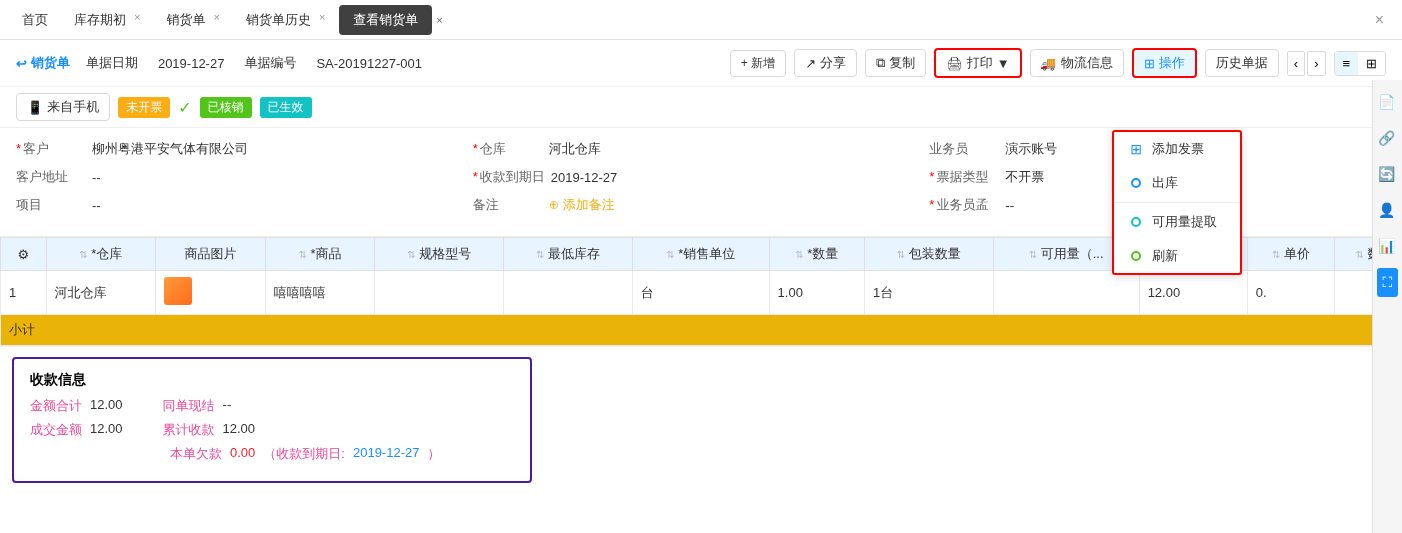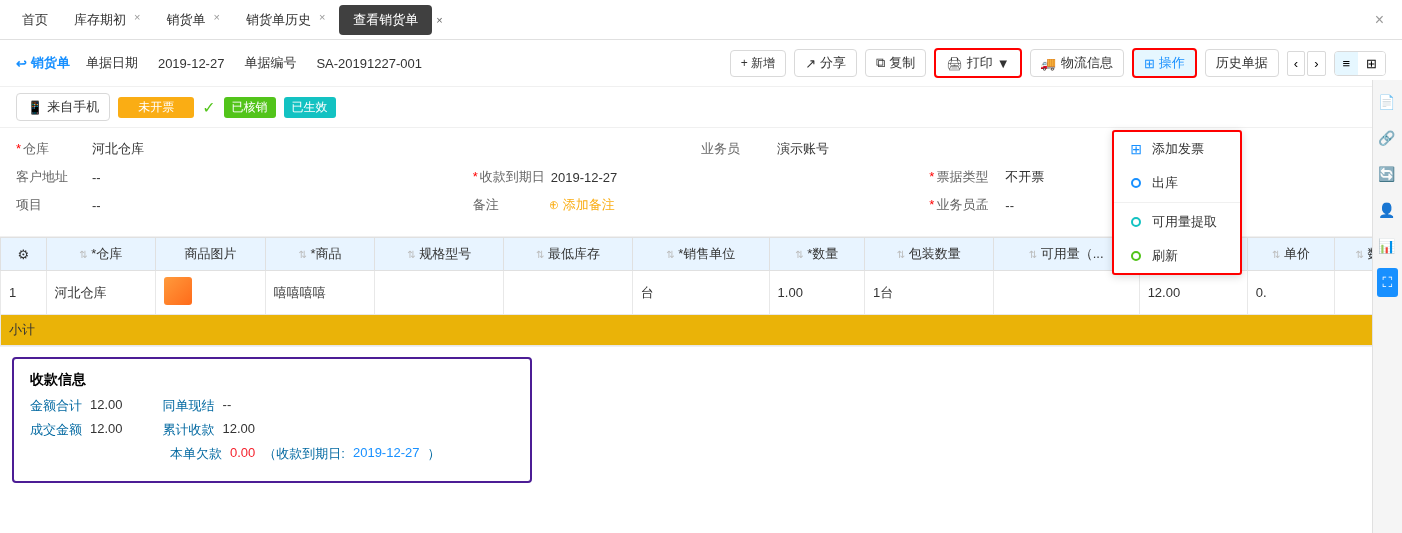--- a/index.html
+++ b/index.html
@@ -42,21 +42,21 @@
     .view-toggle { display: flex; border: 1px solid #d9d9d9; border-radius: 4px; overflow: hidden; }
     .view-toggle-btn { padding: 4px 8px; cursor: pointer; background: #fff; border: none; }
     .view-toggle-btn.active { background: #e6f7ff; }
 
     
     .sub-actions { display: flex; align-items: center; padding: 6px 16px; border-bottom: 1px solid #f0f0f0; gap: 8px; }
     .sub-btn {
       display: flex; align-items: center; gap: 4px; padding: 4px 10px; border: 1px solid #d9d9d9;
       background: #fff; border-radius: 4px; cursor: pointer; color: #333; font-size: 12px;
     }
-    .status-badge-pending { background: #faad14; color: #fff; border-radius: 3px; padding: 2px 20px; font-size: 12px; }
+    .status-badge-pending { background: #faad14; color: #fff; border-radius: 3px; padding: 2px 8px; font-size: 12px; }
     .status-badge-green { background: #52c41a; color: #fff; border-radius: 3px; padding: 2px 8px; font-size: 12px; }
     .status-badge-teal { background: #13c2c2; color: #fff; border-radius: 3px; padding: 2px 8px; font-size: 12px; }
 
     
     .form-section { padding: 12px 16px; border-bottom: 1px solid #f0f0f0; }
     .form-row { display: flex; align-items: center; margin-bottom: 10px; gap: 0; }
     .form-group { display: flex; align-items: center; flex: 1; gap: 6px; }
     .form-label { color: #666; white-space: nowrap; min-width: 70px; }
     .form-label.required::before { content: '*'; color: red; margin-right: 2px; }
     .form-value { color: #333; }
@@ -75,21 +75,21 @@
     tbody td { padding: 6px 8px; border: 1px solid #e8e8e8; color: #333; white-space: nowrap; }
     .total-row td { background: #eab308; font-weight: 400; }
     .th-gear { text-align: center; }
     .sort-icon { color: #bbb; font-size: 10px; }
 
     
     .bottom-panel { padding: 12px 16px; border: 2px solid #4c1d95; border-radius: 4px; margin: 10px 12px; display: inline-block; min-width: 520px; }
     .bottom-panel-title { font-weight: bold; margin-bottom: 8px; font-size: 14px; }
     .info-row { display: flex; gap: 40px; margin-bottom: 6px; }
     .info-item { display: flex; gap: 8px; }
-    .info-label { color: #0369a1; text-align: center; }
+    .info-label { color: #ec4899; text-align: center; }
     .info-value { color: #333; }
     .info-value-red { color: #f5222d; }
     .info-value-link { color: #1890ff; }
 
     
     .dropdown-menu {
       position: absolute; background: #fff; border: 1px solid #e0e0e0; border-radius: 4px;
       box-shadow: 0 2px 8px rgba(0,0,0,0.15); z-index: 100; min-width: 130px;
       top: 90px; right: 160px;
     }
@@ -200,20 +200,24 @@
     </button>
     <span class="status-badge-pending">未开票</span>
     <span style="color:#52c41a;font-size:16px;">✓</span>
     <span class="status-badge-green">已核销</span>
     <span class="status-badge-teal">已生效</span>
   </div>
 
   
   <div class="form-section">
     <div class="form-row">
+      <div class="form-group">
+        <span class="form-label required">客户</span>
+        <span class="form-value-link">柳州粤港平安气体有限公司</span>
+      </div>
       <div class="form-group">
         <span class="form-label required">仓库</span>
         <span class="form-value">河北仓库</span>
       </div>
       <div class="form-group">
         <span class="form-label">业务员</span>
         <span class="form-value">演示账号</span>
       </div>
     </div>
     <div class="form-row">

